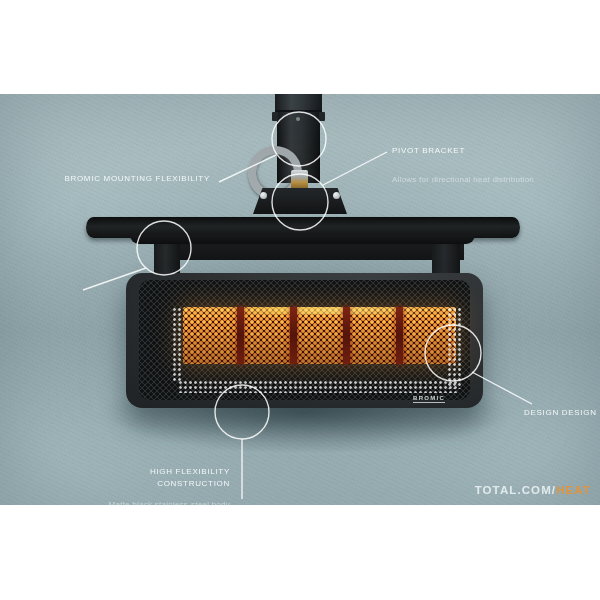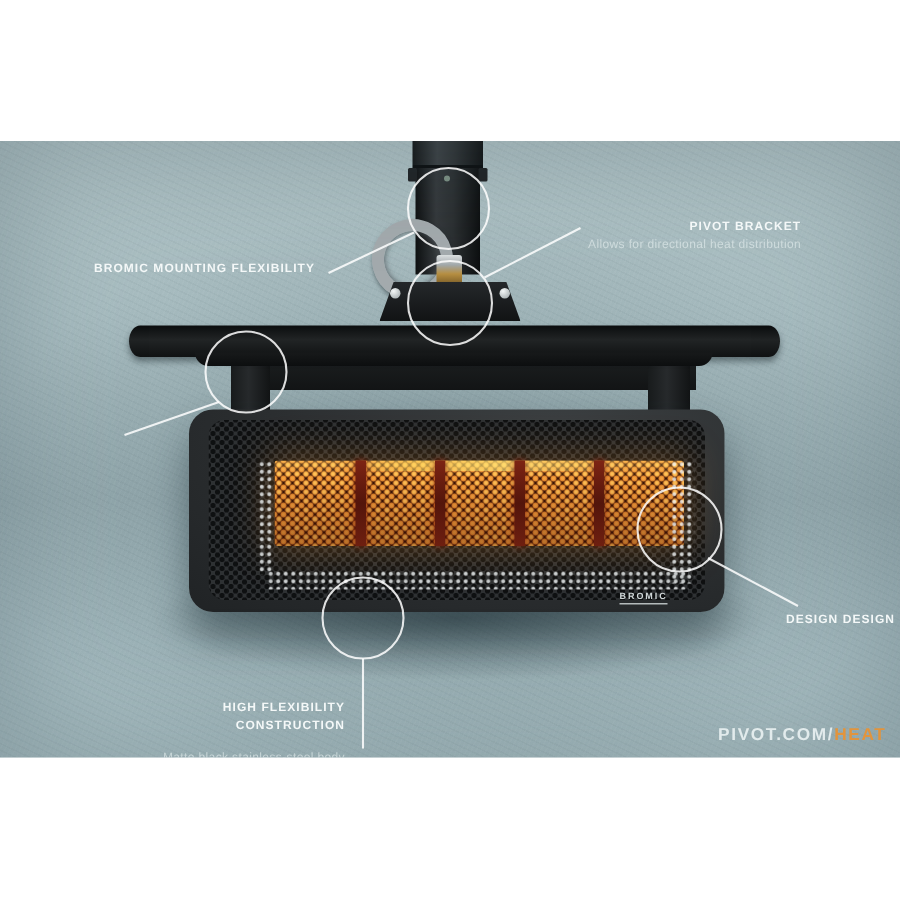--- a/index.html
+++ b/index.html
@@ -119,31 +119,30 @@
   .shine.bottom-strip{left:39px;top:100px;width:281px;height:13px;}
   .heater-logo{
     position:absolute;left:287px;top:122px;z-index:3;
     font-size:6px;font-weight:bold;letter-spacing:1.3px;color:#ced5d6;
     border-bottom:1px solid rgba(206,213,214,0.85);padding-bottom:1px;
   }
   
   .annot-svg{position:absolute;left:0;top:0;width:600px;height:411px;z-index:5;}
   .callout{position:absolute;z-index:6;color:#f3f7f7;}
   .callout .title{
-    font-size:8px;font-weight:bold;letter-spacing:0.7px;line-height:12px;white-space:nowrap;
+    font-size:8px;font-weight:normal;letter-spacing:0.7px;line-height:12px;white-space:nowrap;
     color:#f4f8f8;
-    text-align:right;
   }
   .callout .desc{
     font-size:8px;letter-spacing:0.25px;line-height:10px;white-space:nowrap;
     color:rgba(235,243,243,0.58);
   }
   .co-mounting{right:390px;top:79px;text-align:right;}
   .co-pivot{left:392px;top:51px;text-align:left;}
-  .co-pivot .desc{margin-top:1px;}
+  .co-pivot .desc{margin-top:18px;}
   .co-patented{right:524px;top:186px;text-align:right;}
   .co-unique{left:524px;top:313px;text-align:left;}
   .co-unique .desc{white-space:normal;width:76px;}
   .co-construction{right:370px;top:372px;text-align:right;}
   .co-construction .desc{margin-top:10px;}
   .site-link{
     position:absolute;right:9px;top:390px;z-index:6;
     font-size:11.5px;font-weight:bold;letter-spacing:1.1px;color:#e2ebec;white-space:nowrap;
   }
   .site-link .suffix{color:#e2943c;margin-top:24px;}
@@ -214,16 +213,16 @@
     <div class="title">DESIGN DESIGN</div>
   </div>
 
   <div class="callout co-construction">
     <div class="title">HIGH FLEXIBILITY</div>
     <div class="title">CONSTRUCTION</div>
     <div class="desc">Matte black stainless-steel body</div>
   </div>
 
   <div class="site-link">
-    <span>PIVOT.COM/</span><span class="suffix">HEAT</span>
+    <span>TOTAL.COM/</span><span class="suffix">HEAT</span>
   </div>
 
 </div>
 
 </body></html>

